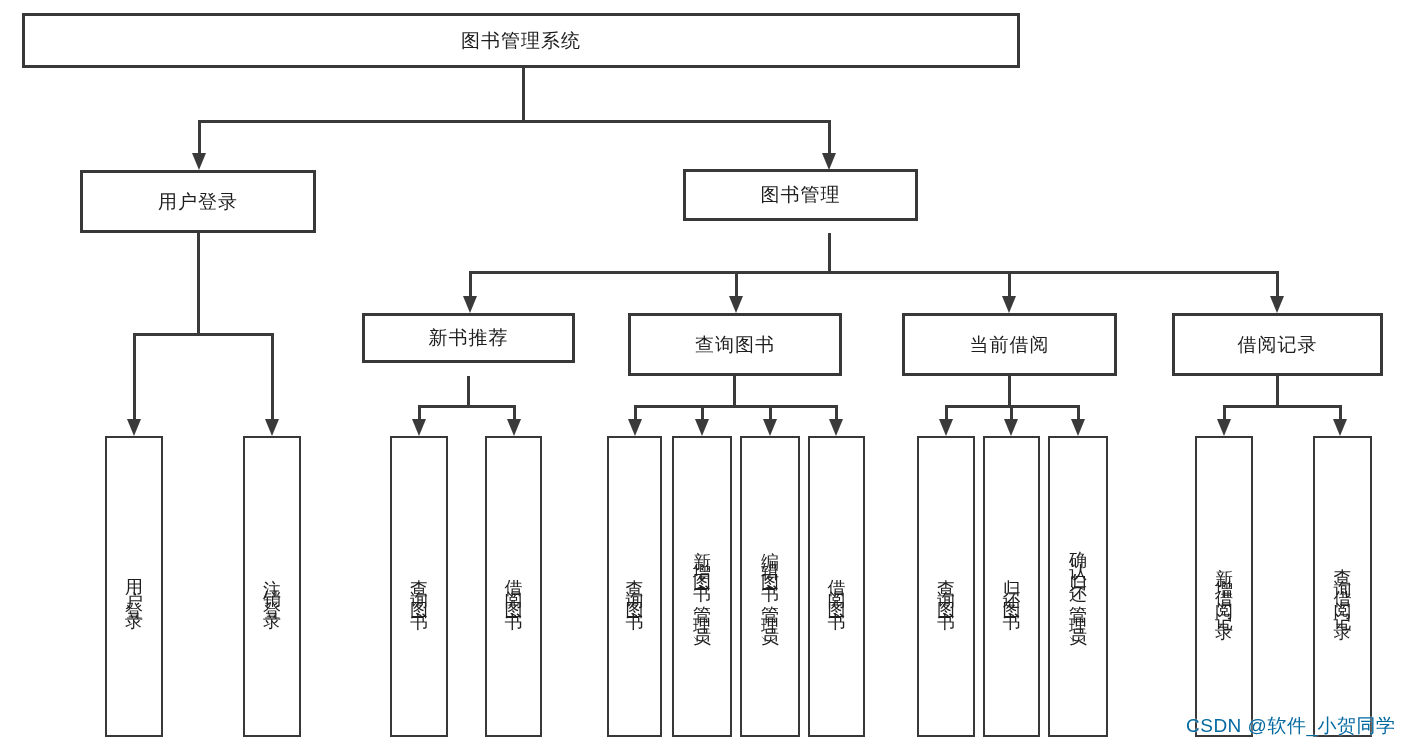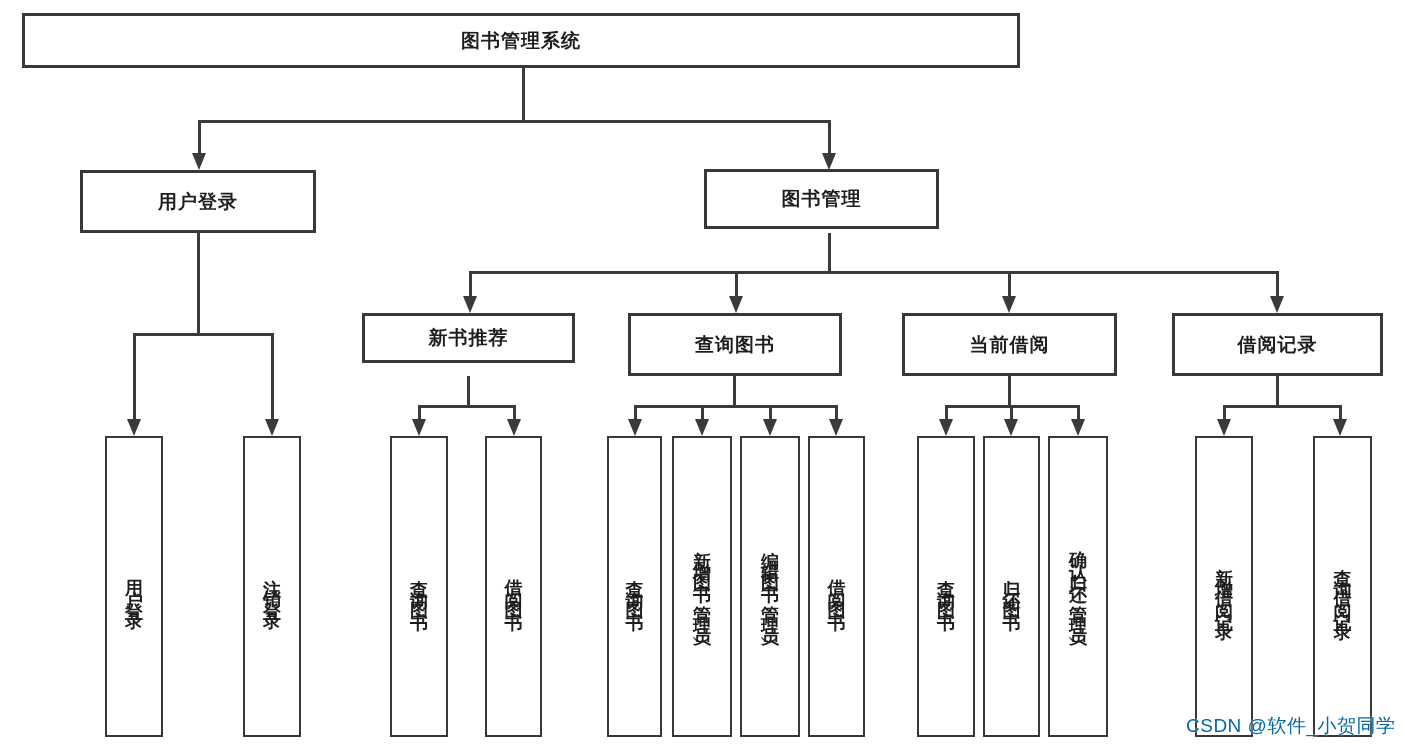--- a/index.html
+++ b/index.html
@@ -3,21 +3,21 @@
 <meta charset="utf-8">
 <style>
   html,body{margin:0;padding:0;background:#ffffff;}
   .canvas{
     position:relative;width:1405px;height:747px;background:#ffffff;
     font-family:"Liberation Sans","DejaVu Sans",sans-serif;color:#1e1e1e;overflow:hidden;
   }
   
   .node{
     position:absolute;background:#ffffff;border:3px solid #383838;box-sizing:border-box;
-    display:flex;align-items:center;justify-content:center;z-index:2;font-weight:bold;
+    display:flex;align-items:center;justify-content:center;z-index:2;
   }
   .hnode span{font-size:19px;letter-spacing:1px;white-space:nowrap;}
   .vnode{border-width:2px;}
   .vnode span{
     writing-mode:vertical-rl;text-orientation:mixed;
     font-size:18px;letter-spacing:11px;line-height:1;white-space:nowrap;
   }
   
   .cl{position:absolute;background:#3a3a3a;z-index:1;}
   .arr{
@@ -37,21 +37,21 @@
 <div class="canvas">
 
   <div class="node hnode" style="left:22px;top:13px;width:998px;height:55px">
     <span>图书管理系统</span>
   </div>
 
   <div class="node hnode" style="left:80px;top:170px;width:236px;height:63px">
     <span>用户登录</span>
   </div>
 
-  <div class="node hnode" style="left:704px;top:169px;width:235px;height:60px">
+  <div class="node hnode" style="left:683px;top:169px;width:235px;height:52px">
     <span>图书管理</span>
   </div>
 
   <div class="node hnode" style="left:362px;top:313px;width:213px;height:50px">
     <span>新书推荐</span>
   </div>
 
   <div class="node hnode" style="left:628px;top:313px;width:214px;height:63px">
     <span>查询图书</span>
   </div>

